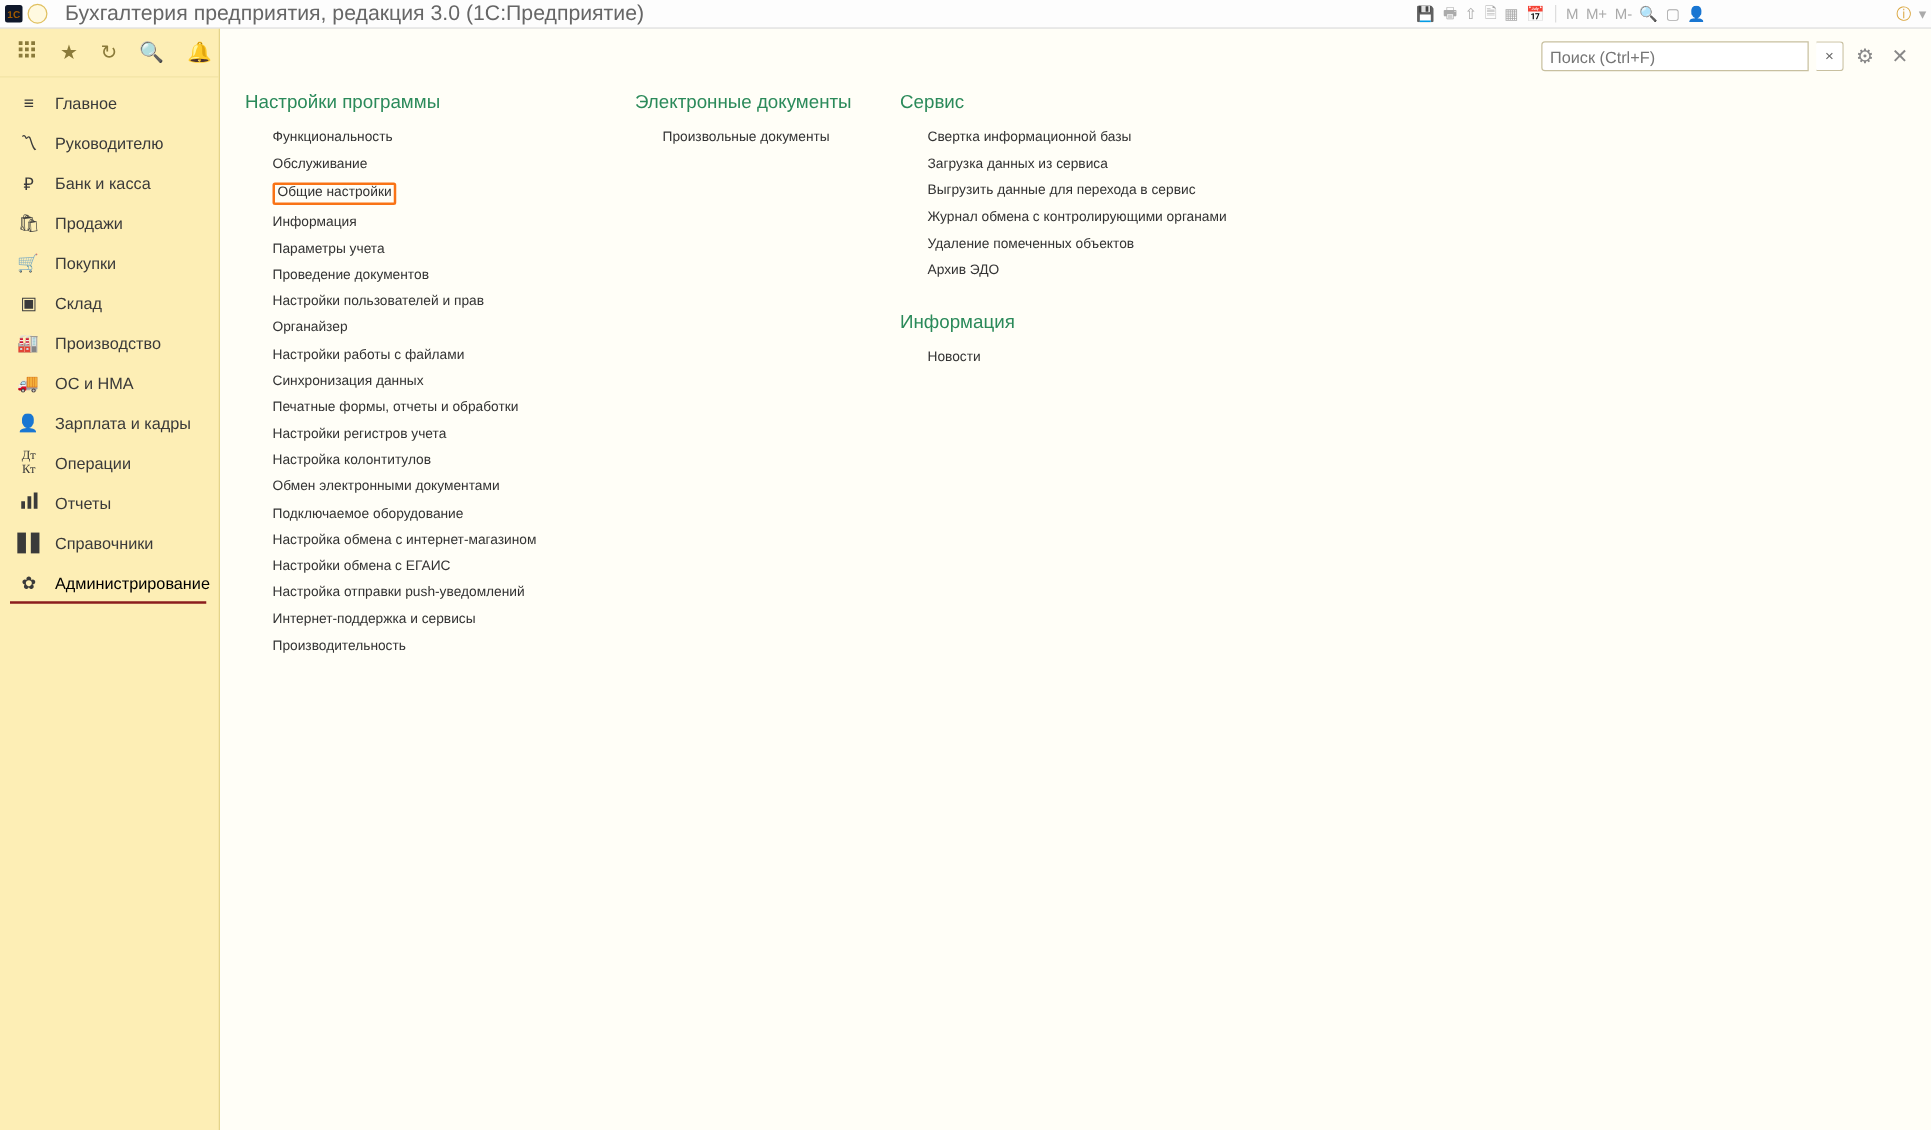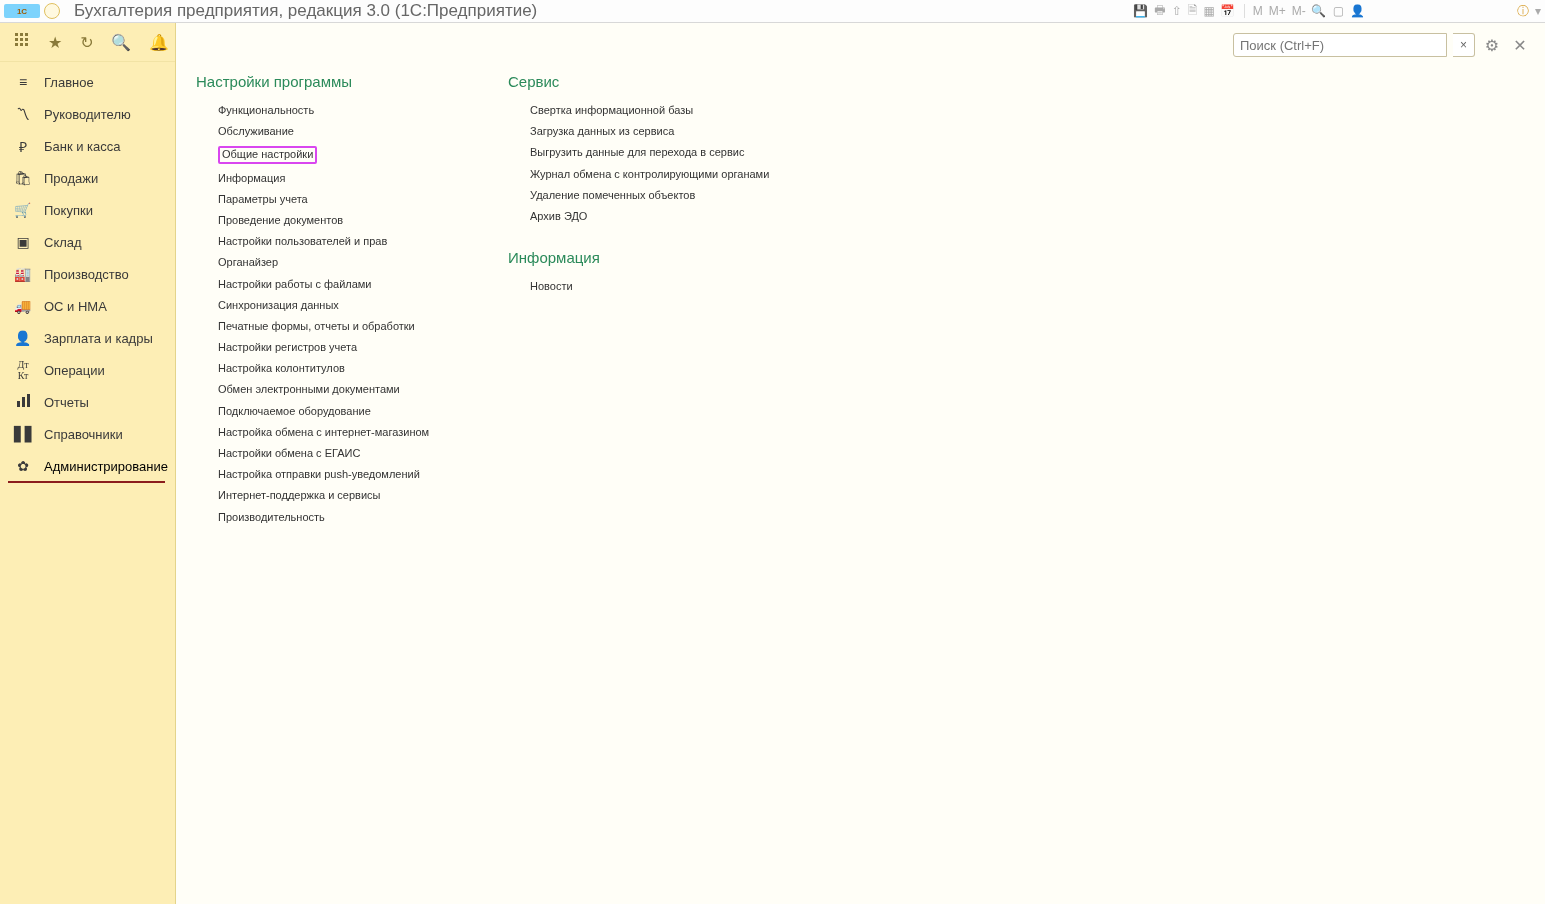--- a/index.html
+++ b/index.html
@@ -22,21 +22,21 @@
   display: flex;
   align-items: center;
   padding: 0 4px;
 }
 .titlebar .left { display: flex; align-items: center; gap: 4px; }
 .titlebar .title { font-size: 17px; color: #666; margin-left: 10px; white-space: nowrap; }
 .titlebar .spacer { flex: 1; }
 .titlebar .righticons { display: flex; align-items: center; gap: 6px; }
 .titlebar .righticons span { color: #aaa; font-size: 12px; cursor: pointer; }
 .tiny-logo {
-  width: 36px; height: 14px; background: #7dd3fc; border-radius: 2px;
+  width: 14px; height: 14px; background: #0f172a; border-radius: 2px;
   display: inline-flex; align-items: center; justify-content: center;
   font-size: 8px; font-weight: bold; color: #a05a00;
 }
 .back-circle {
   width: 14px; height: 14px; border: 1px solid #e0c060; border-radius: 50%;
   background: #fff9e0; display: inline-block;
 }
 .sep { width: 1px; height: 14px; background: #ddd; margin: 0 2px; }
 
 
@@ -155,21 +155,21 @@
   padding-left: 22px; 
 }
 .col .links a {
   color: #333;
   text-decoration: none;
   font-size: 11px;
   cursor: pointer;
   line-height: 1.2;
 }
 .col .links a.highlighted {
-  border: 2px solid #d946ef;
+  border: 2px solid #f97316;
   border-radius: 2px;
   padding: 0 2px;
   display: inline-block;
   width: fit-content;
 }
 .section-gap { height: 26px; }
 
 
 svg.ic { width: 16px; height: 16px; }
 
@@ -321,20 +321,26 @@
           <a>Обмен электронными документами</a>
           <a>Подключаемое оборудование</a>
           <a>Настройка обмена с интернет-магазином</a>
           <a>Настройки обмена с ЕГАИС</a>
           <a>Настройка отправки push-уведомлений</a>
           <a>Интернет-поддержка и сервисы</a>
           <a>Производительность</a>
         </div>
       </div>
 
+      <div class="col" style="min-width:180px;">
+        <h3>Электронные документы</h3>
+        <div class="links">
+          <a>Произвольные документы</a>
+        </div>
+      </div>
 
       <div class="col" style="min-width:300px;">
         <h3>Сервис</h3>
         <div class="links">
           <a>Свертка информационной базы</a>
           <a>Загрузка данных из сервиса</a>
           <a>Выгрузить данные для перехода в сервис</a>
           <a>Журнал обмена с контролирующими органами</a>
           <a>Удаление помеченных объектов</a>
           <a>Архив ЭДО</a>

